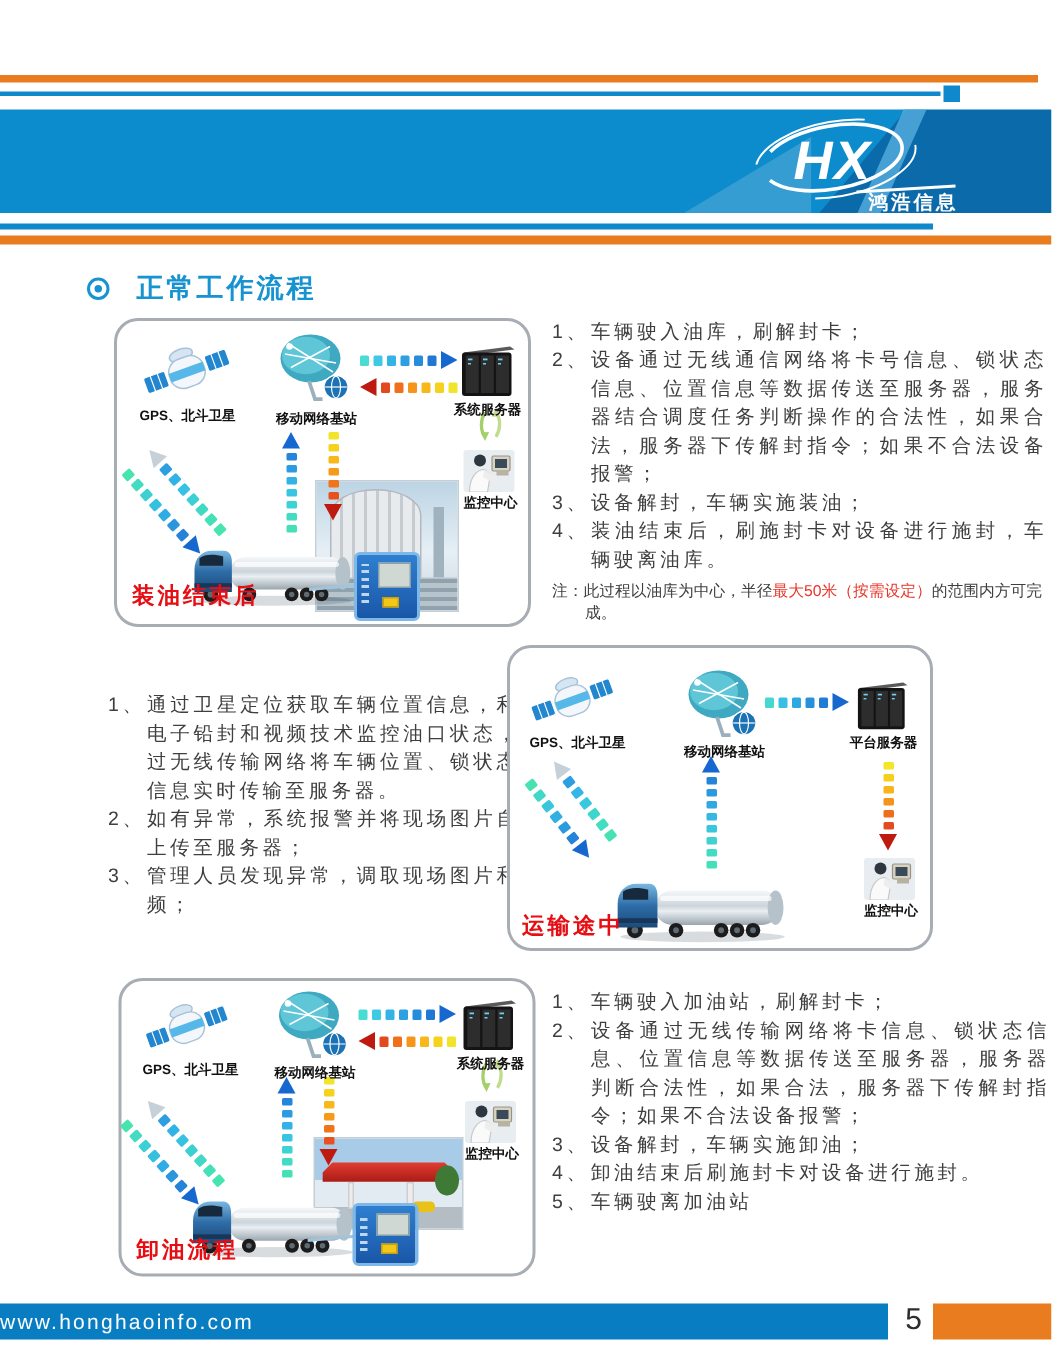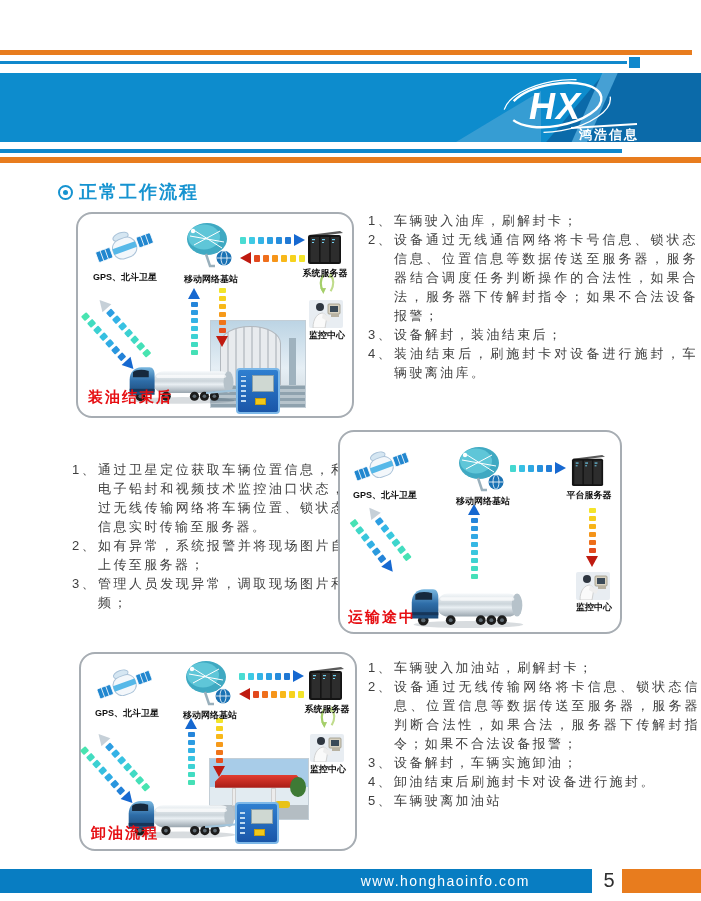--- a/index.html
+++ b/index.html
@@ -18,21 +18,21 @@
   .deco-b{position:absolute;right:160px;top:18px;width:85px;height:51px;background:#3ea0d4;
           clip-path:polygon(0 100%,100% 0,100% 100%);opacity:.85}
   .deco-c{position:absolute;right:100px;top:-12px;width:14px;height:96px;background:#55aede;
           transform:rotate(24deg);opacity:.8}
   .logo{position:absolute;right:52px;top:2px}
 
   .hdr-line2{left:0;top:149px;width:622px;height:4px;background:#1088cc}
   .hdr-orange2{left:0;top:157px;width:701px;height:6px;background:#e87c1e}
 
   
-  .title{left:58px;top:180px;display:flex;align-items:center;gap:6px;color:#1693d0;
+  .title{left:58px;top:180px;display:flex;align-items:center;gap:18px;color:#1693d0;
          font-size:18px;font-weight:bold;letter-spacing:2px}
   .title-icon{width:15px;height:15px;border:2px solid #1693d0;border-radius:50%;position:relative;flex:0 0 auto}
   .title-icon::after{content:"";position:absolute;left:3px;top:3px;width:5px;height:5px;
                      background:#1693d0;border-radius:50%}
 
   
   .dbox{position:absolute;border:2px solid #a7adb3;border-radius:16px;background:#fff}
   #d1{left:76px;top:212px;width:278px;height:206px}
   #d2{left:338px;top:430px;width:284px;height:204px}
   #d3{left:79px;top:652px;width:278px;height:199px}
@@ -89,21 +89,21 @@
   .note{font-size:10.5px;line-height:15px;letter-spacing:0;margin-top:5px;
         padding-left:22px;text-indent:-22px}
   .note .hl{color:#e83528}
 
   
   .bullets{position:absolute;z-index:5;font-size:9px;font-weight:bold;color:#1a5fb0;line-height:14px}
   .bl::before{content:"●  ";font-size:7px}
 
   
   .ft-blue{left:0;top:869px;width:592px;height:24px;background:#087dc2;color:#fff;
-           display:flex;align-items:center;justify-content:flex-end;padding-right:62px;
+           display:flex;align-items:center;padding-right:62px;
            font-size:14px;letter-spacing:1.5px}
   .ft-page{left:597px;top:869px;width:24px;text-align:center;font-size:20px;color:#2e2e2e}
   .ft-orange{left:622px;top:869px;width:79px;height:24px;background:#e87c1e}
 </style>
 </head>
 <body>
 
 <svg width="0" height="0" style="position:absolute" aria-hidden="true">
   <defs>
     <linearGradient id="g-tank" x1="0" y1="0" x2="0" y2="1">
@@ -324,26 +324,27 @@
   <div class="step">
     <span class="step-num">1、</span>
     <span class="step-text">车辆驶入油库，刷解封卡；</span>
   </div>
   <div class="step">
     <span class="step-num">2、</span>
     <span class="step-text">设备通过无线通信网络将卡号信息、锁状态信息、位置信息等数据传送至服务器，服务器结合调度任务判断操作的合法性，如果合法，服务器下传解封指令；如果不合法设备报警；</span>
   </div>
   <div class="step">
     <span class="step-num">3、</span>
-    <span class="step-text">设备解封，装油结束后；</span>
+    <span class="step-text">设备解封，车辆实施装油；</span>
   </div>
   <div class="step">
     <span class="step-num">4、</span>
     <span class="step-text">装油结束后，刷施封卡对设备进行施封，车辆驶离油库。</span>
   </div>
+  <div class="note"><span>注：此过程以油库为中心，半径</span><span class="hl">最大50米（按需设定）</span><span>的范围内方可完成。</span></div>
 </div>
 
 <div class="steps" id="t2">
   <div class="step">
     <span class="step-num">1、</span>
     <span class="step-text">通过卫星定位获取车辆位置信息，利用电子铅封和视频技术监控油口状态，通过无线传输网络将车辆位置、锁状态等信息实时传输至服务器。</span>
   </div>
   <div class="step">
     <span class="step-num">2、</span>
     <span class="step-text">如有异常，系统报警并将现场图片自动上传至服务器；</span>

